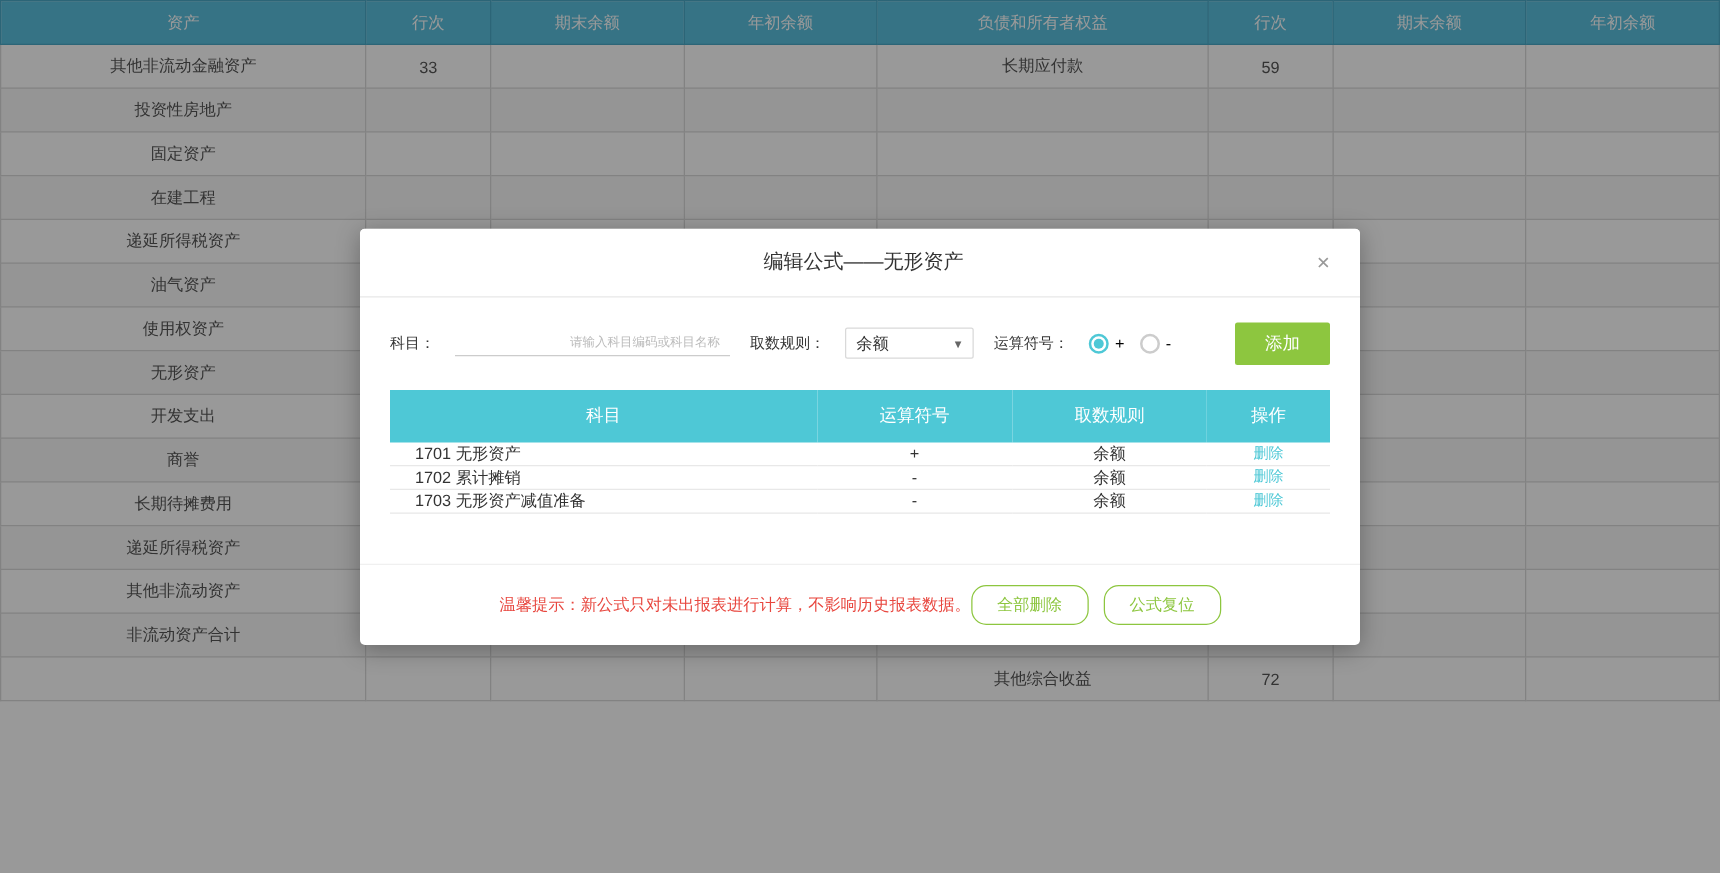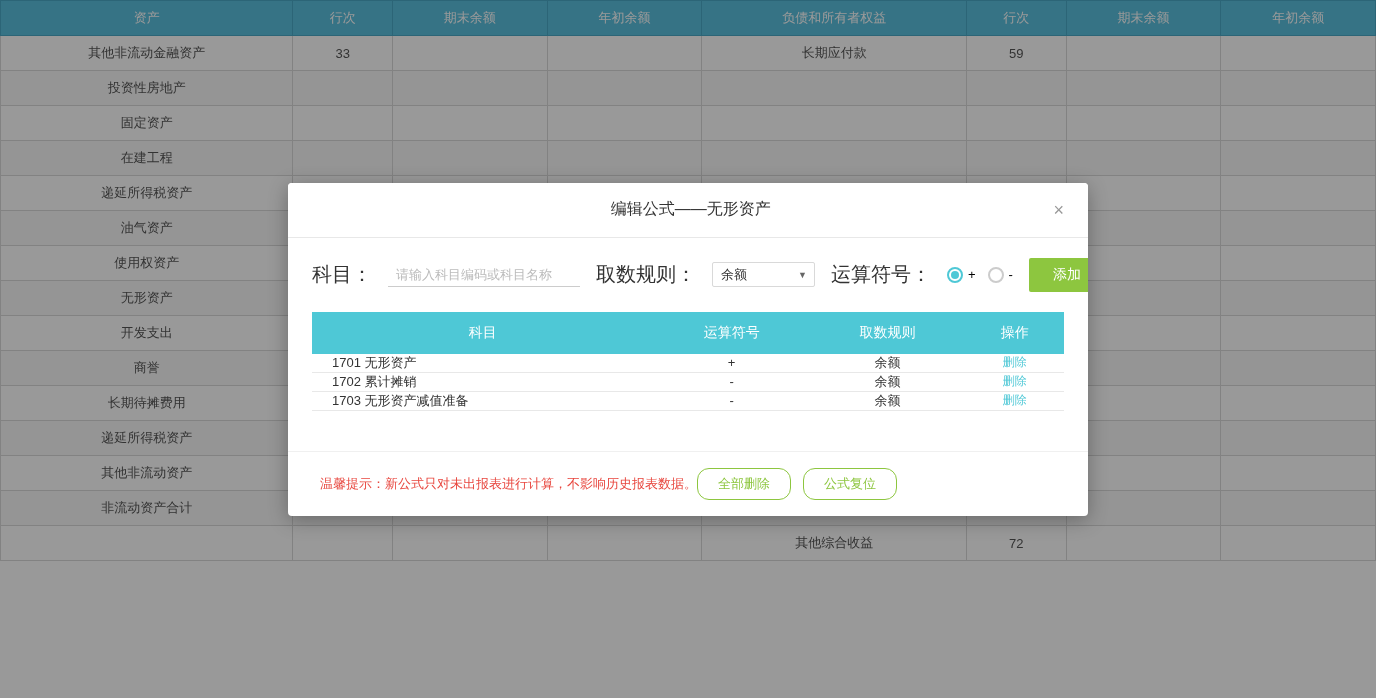--- a/index.html
+++ b/index.html
@@ -98,33 +98,34 @@
     
     .form-row {
       display: flex;
       align-items: center;
       gap: 16px;
       margin-bottom: 20px;
     }
 
     .form-label {
       color: #333;
-      font-size: 20px;
+      font-size: 12px;
       white-space: nowrap;
     }
 
     .form-input {
       border: none;
       border-bottom: 1px solid #ccc;
       outline: none;
       padding: 4px 8px;
       width: 220px;
-      font-size: 13px;
+      font-size: 10px;
       color: #8b5cf6;
       background: transparent;
+      text-align: right;
     }
 
     .form-input::placeholder { color: #bbb; }
 
     .select-box {
       border: 1px solid #d9d9d9;
       background: #fff;
       padding: 4px 28px 4px 8px;
       font-size: 13px;
       color: #333;
@@ -236,21 +237,21 @@
       background: none;
       border: none;
       font-size: 12px;
     }
 
     
     .modal-footer {
       padding: 16px 32px;
       display: flex;
       align-items: center;
-      justify-content: flex-start;
+      justify-content: center;
       border-top: 1px solid #f0f0f0;
     }
 
     .footer-tip {
       color: #666;
       font-size: 13px;
     }
 
     .footer-tip span { color: #e8473f; }
 

